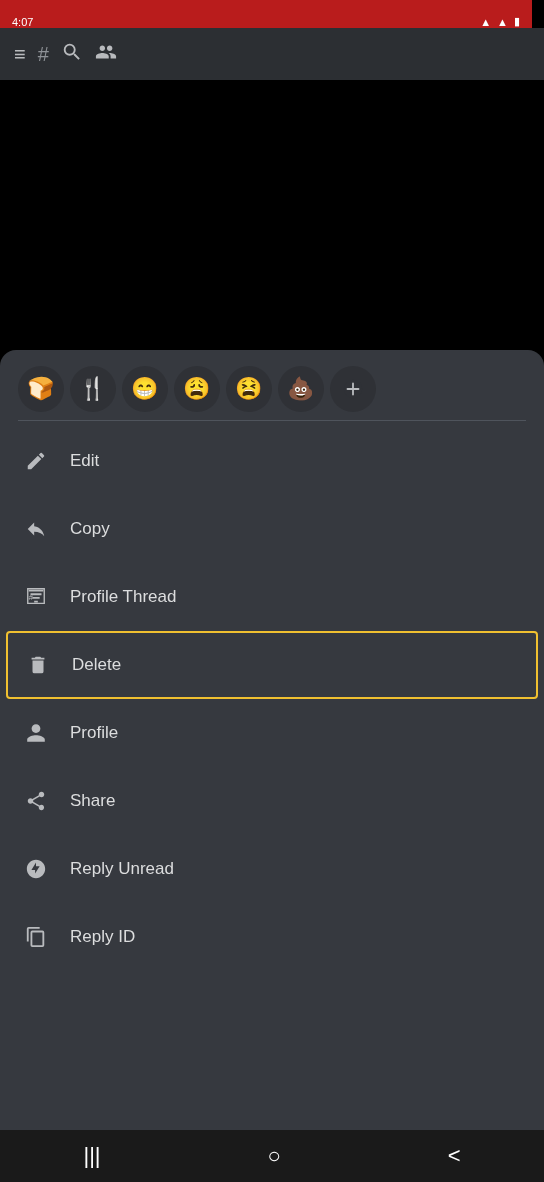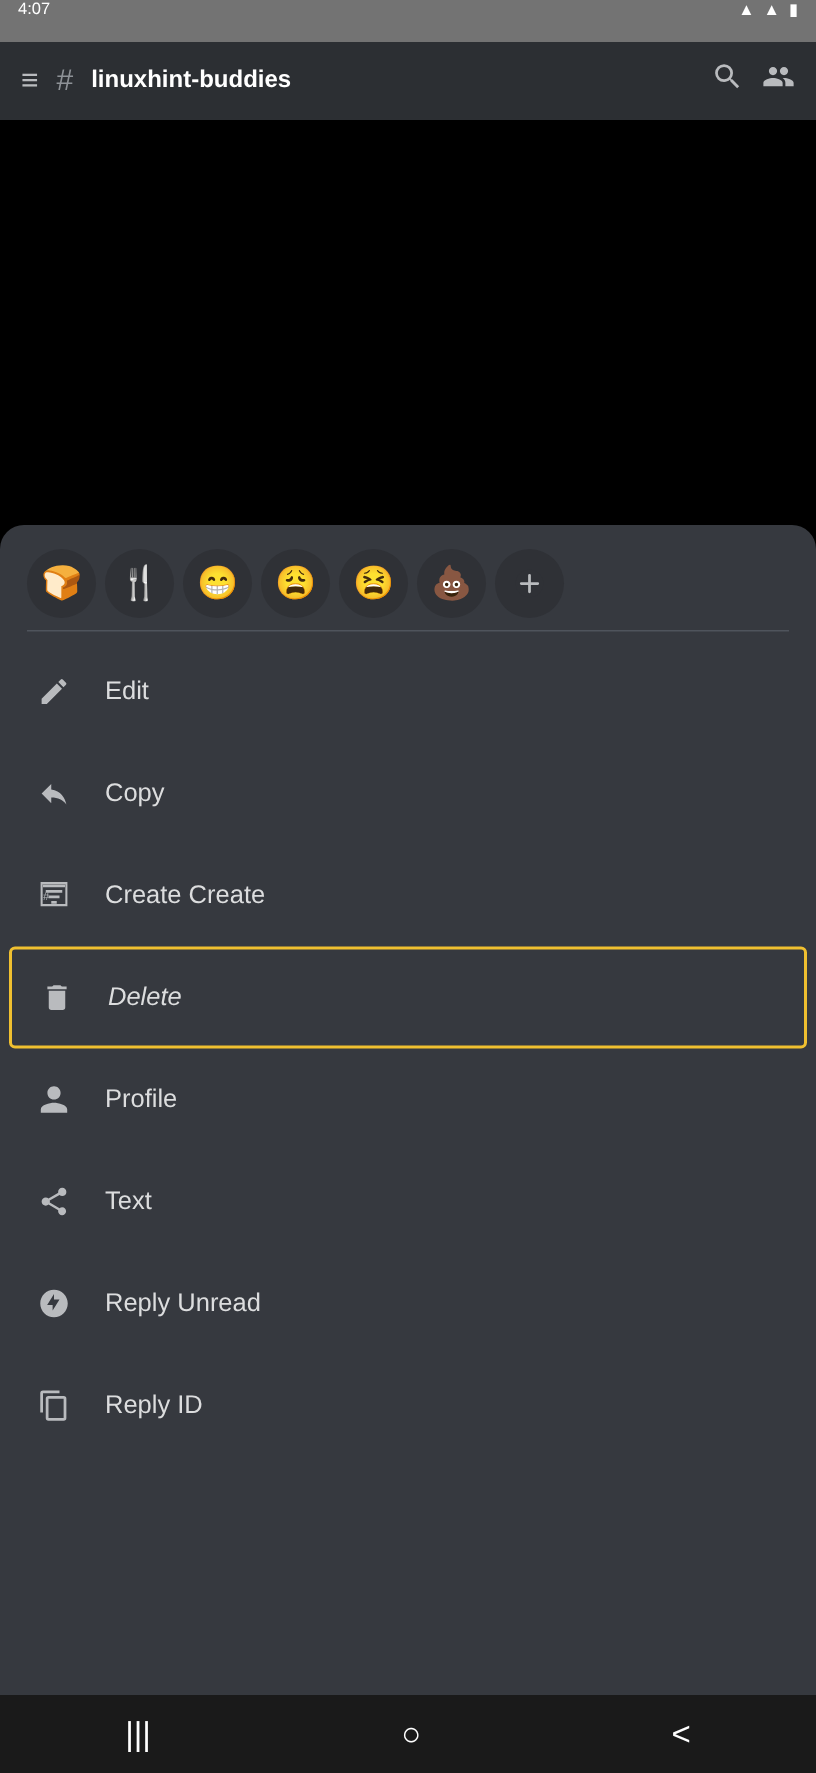--- a/index.html
+++ b/index.html
@@ -10,25 +10,25 @@
       font-family: 'Segoe UI', Arial, sans-serif;
       overflow: hidden;
       position: relative;
     }
 
     
     .status-bar {
       position: absolute;
       top: 0;
       left: 0;
-      right: 0;
+      right: 12px;
       height: 28px;
-      background: #737373;
-      display: flex;
-      align-items: flex-start;
+      background: #b91c1c;
+      display: flex;
+      align-items: flex-end;
       justify-content: space-between;
       padding: 0 12px;
       z-index: 10;
     }
     .status-bar-left {
       font-size: 11px;
       color: #fff;
     }
     .status-bar-right {
       display: flex;
@@ -129,21 +129,20 @@
       align-items: center;
       padding: 18px 20px;
       cursor: pointer;
       position: relative;
     }
     .menu-item.highlighted {
       border: 2px solid #f0c030;
       margin: 0 6px;
       border-radius: 4px;
       padding: 16px 14px;
-      font-style: italic;
     }
     .menu-icon {
       width: 32px;
       height: 32px;
       display: flex;
       align-items: center;
       justify-content: center;
       margin-right: 18px;
       flex-shrink: 0;
     }
@@ -191,21 +190,20 @@
   <div class="status-bar-right">
     <span>▲</span>
     <span>▲</span>
     <span>▮</span>
   </div>
 </div>
 
 <div class="top-nav">
   <span class="nav-hamburger">≡</span>
   <span class="nav-hash">#</span>
-  <span class="nav-title">linuxhint-buddies</span>
   <span class="nav-icon">
     <svg viewBox="0 0 24 24" width="22" height="22" fill="#b9bbbe">
         <path d="M15.5 14h-.79l-.28-.27A6.471 6.471 0 0 0 16 9.5 6.5 6.5 0 1 0 9.5 16c1.61 0 3.09-.59 4.23-1.57l.27.28v.79l5 4.99L20.49 19l-4.99-5zm-6 0C7.01 14 5 11.99 5 9.5S7.01 5 9.5 5 14 7.01 14 9.5 11.99 14 9.5 14z"></path>
       </svg>
   </span>
   <span class="nav-icon">
     <svg viewBox="0 0 24 24" width="22" height="22" fill="#b9bbbe">
         <path d="M16 11c1.66 0 2.99-1.34 2.99-3S17.66 5 16 5c-1.66 0-3 1.34-3 3s1.34 3 3 3zm-8 0c1.66 0 2.99-1.34 2.99-3S9.66 5 8 5C6.34 5 5 6.34 5 8s1.34 3 3 3zm0 2c-2.33 0-7 1.17-7 3.5V19h14v-2.5c0-2.33-4.67-3.5-7-3.5zm8 0c-.29 0-.62.02-.97.05 1.16.84 1.97 1.97 1.97 3.45V19h6v-2.5c0-2.33-4.67-3.5-7-3.5z"></path>
       </svg>
   </span>
@@ -253,21 +251,21 @@
     </li>
 
     <li class="menu-item">
       <div class="menu-icon">
         <svg viewBox="0 0 24 24" fill="#b9bbbe">
             <path d="M4 4h16v2H4zm2 4h12v2H6zm2 4h8v2H8zm2 4h4v2h-4z"></path>
             <path d="M3 3h18v16H3z" fill="none" stroke="#b9bbbe" stroke-width="1.5"></path>
             <text x="4" y="15" font-size="8" fill="#b9bbbe">#</text>
           </svg>
       </div>
-      <span class="menu-label">Create Create</span>
+      <span class="menu-label">Profile Thread</span>
     </li>
 
 
     <li class="menu-item highlighted" style="position:relative;">
       <div class="menu-icon">
         <svg viewBox="0 0 24 24" fill="#b9bbbe">
             <path d="M6 19a2 2 0 0 0 2 2h8a2 2 0 0 0 2-2V7H6v12zM19 4h-3.5l-1-1h-5l-1 1H5v2h14V4z"></path>
           </svg>
       </div>
       <span class="menu-label">Delete</span>
@@ -282,21 +280,21 @@
       </div>
       <span class="menu-label">Profile</span>
     </li>
 
     <li class="menu-item">
       <div class="menu-icon">
         <svg viewBox="0 0 24 24" fill="#b9bbbe">
             <path d="M18 16.1c-.8 0-1.4.3-2 .8l-7.1-4.2c.1-.3.1-.5.1-.7s0-.4-.1-.7L16 7.2c.5.5 1.2.8 2 .8 1.7 0 3-1.3 3-3s-1.3-3-3-3-3 1.3-3 3c0 .2 0 .4.1.7L8 9.8C7.5 9.3 6.8 9 6 9c-1.7 0-3 1.3-3 3s1.3 3 3 3c.8 0 1.5-.3 2-.8l7.1 4.2c-.1.2-.1.5-.1.7 0 1.6 1.3 2.9 2.9 2.9s2.9-1.3 2.9-2.9-1.2-3-2.8-3z"></path>
           </svg>
       </div>
-      <span class="menu-label">Text</span>
+      <span class="menu-label">Share</span>
     </li>
 
     <li class="menu-item">
       <div class="menu-icon">
         <svg viewBox="0 0 24 24" fill="#b9bbbe">
             <path d="M12 2C6.48 2 2 6.48 2 12s4.48 10 10 10 10-4.48 10-10S17.52 2 12 2zm-1 15v-4H7l5-8v4h4l-5 8z"></path>
           </svg>
       </div>
       <span class="menu-label">Reply Unread</span>
     </li>

